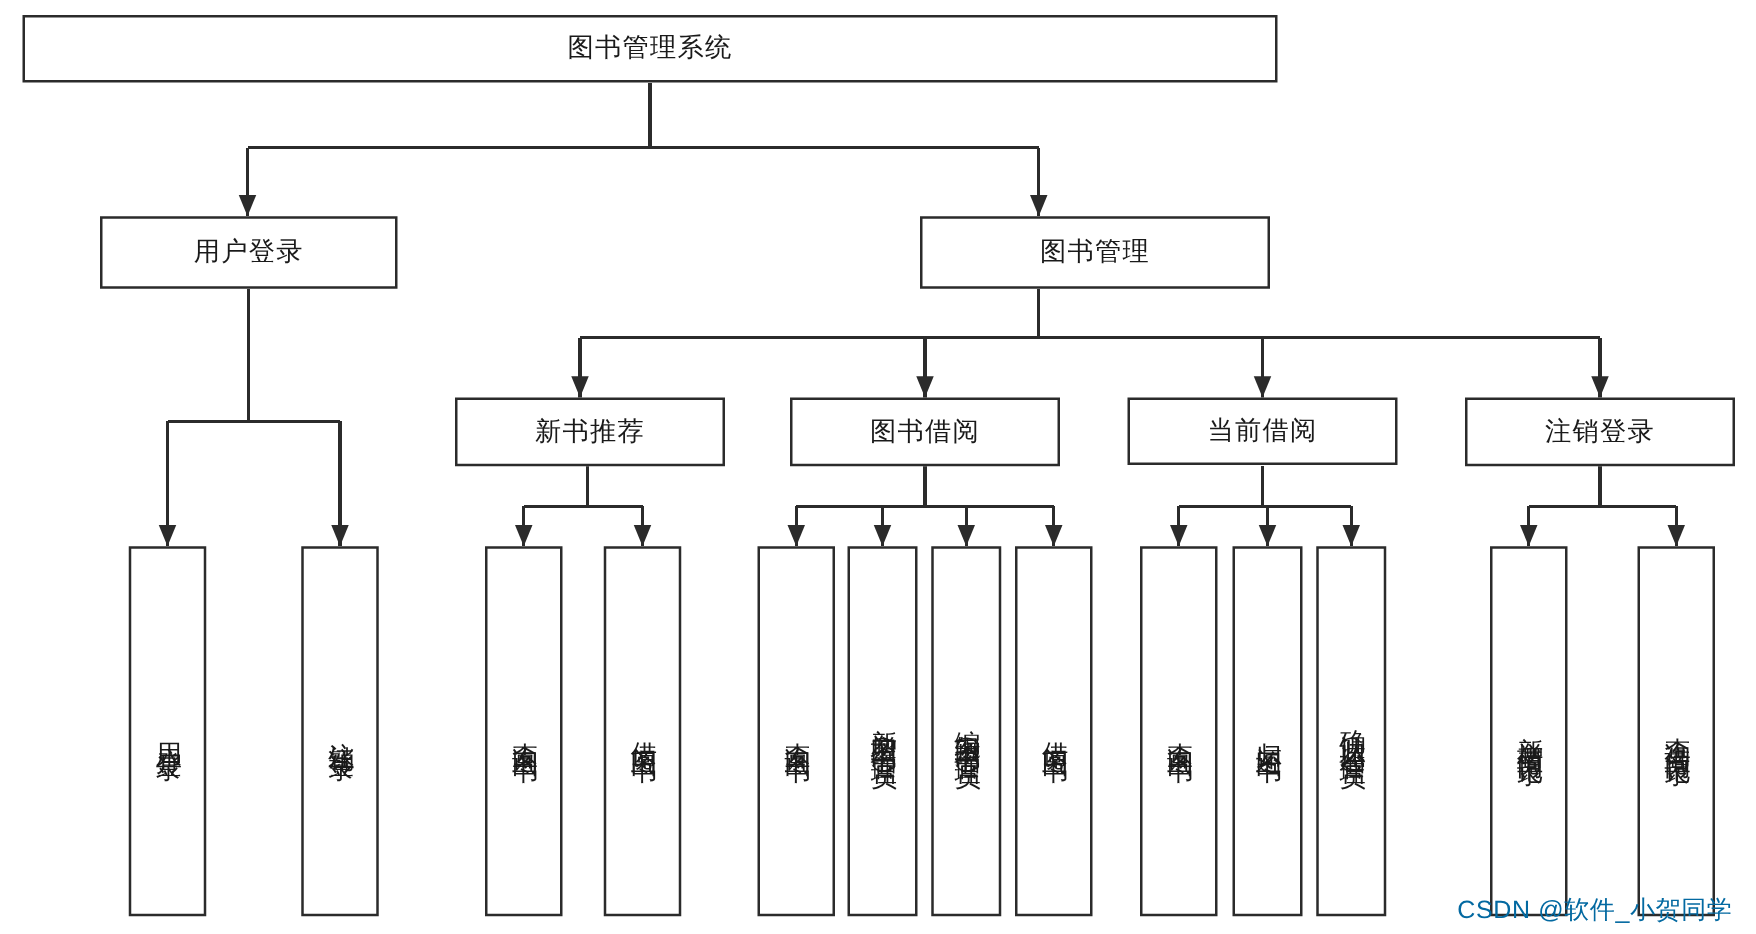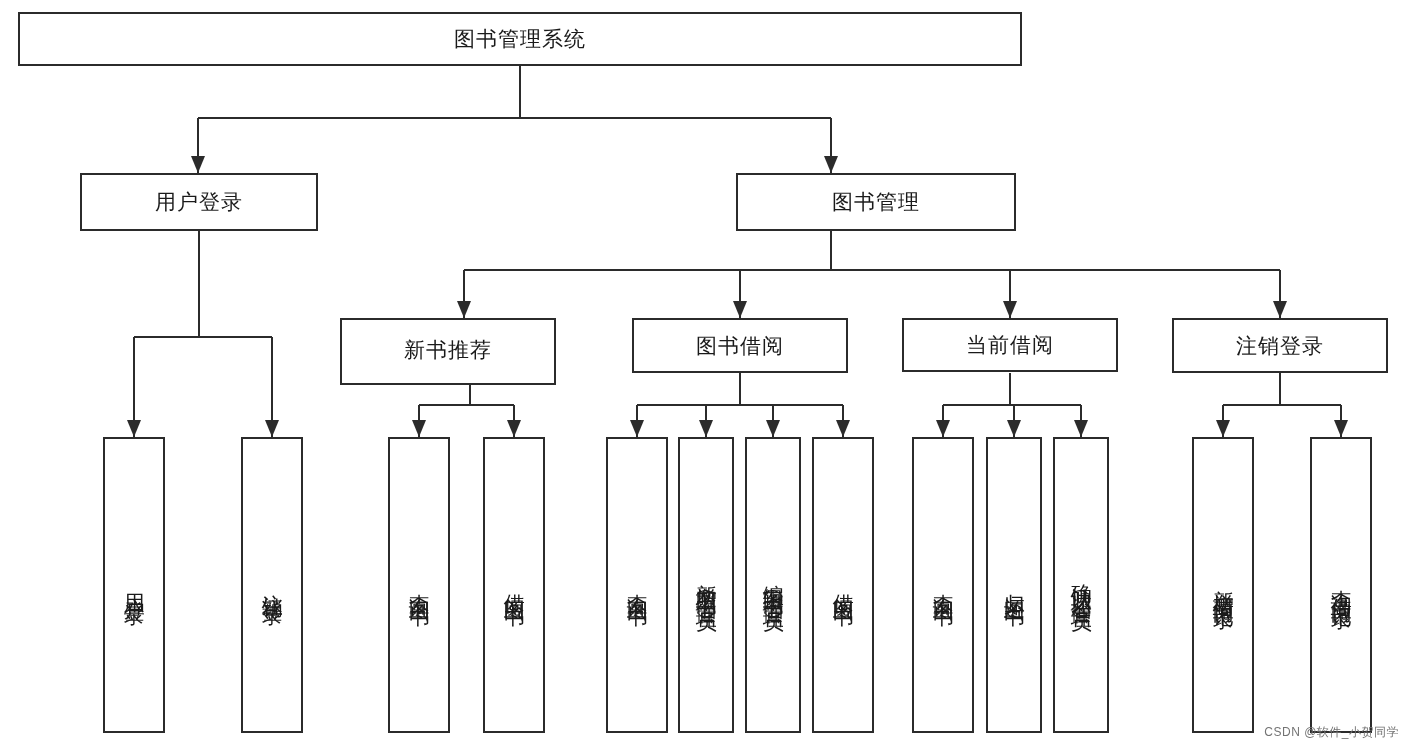--- a/index.html
+++ b/index.html
@@ -49,24 +49,24 @@
     line-height: 1.25;
     padding: 4px 0;
     text-align: center;
   }
   .node.vert .vtext {
     writing-mode: vertical-rl;
     text-orientation: upright;
   }
   #watermark {
     position: absolute;
-    right: 6px;
+    right: 19px;
     bottom: 6px;
-    font-size: 12px;
-    color: #737373;
+    font-size: 20px;
+    color: #0369a1;
     letter-spacing: 0.5px;
     white-space: nowrap;
     user-select: none;
   }
 </style>
 </head>
 <body>
 
 <div id="canvas">
 
@@ -128,21 +128,21 @@
   <div id="nodes-layer">
       <div class="node horiz" style="left: 18px; top: 12px; width: 1004px; height: 54px;">
         <span>图书管理系统</span>
       </div>
       <div class="node horiz" style="left: 80px; top: 173px; width: 238px; height: 58px;">
         <span>用户登录</span>
       </div>
       <div class="node horiz" style="left: 736px; top: 173px; width: 280px; height: 58px;">
         <span>图书管理</span>
       </div>
-      <div class="node horiz" style="left: 340px; top: 318px; width: 216px; height: 67px; font-family: Liberation Mono, monospace;">
+      <div class="node horiz" style="left: 364px; top: 318px; width: 216px; height: 55px;">
         <span>新书推荐</span>
       </div>
       <div class="node horiz" style="left: 632px; top: 318px; width: 216px; height: 55px;">
         <span>图书借阅</span>
       </div>
       <div class="node horiz" style="left: 902px; top: 318px; width: 216px; height: 54px;">
         <span>当前借阅</span>
       </div>
       <div class="node horiz" style="left: 1172px; top: 318px; width: 216px; height: 55px;">
         <span>注销登录</span>

